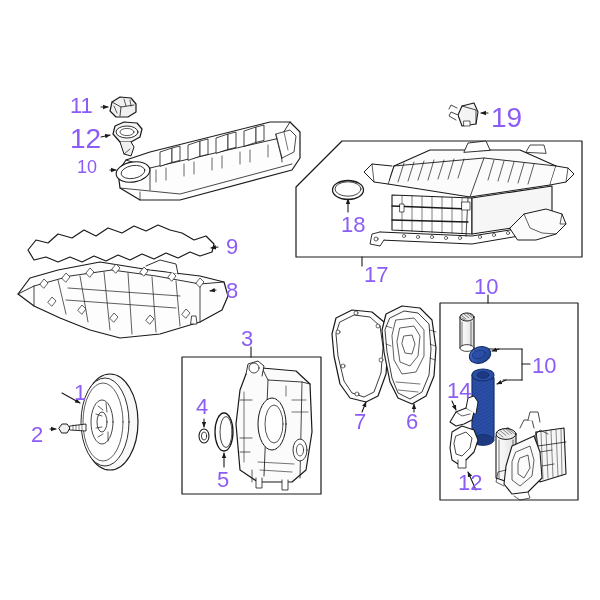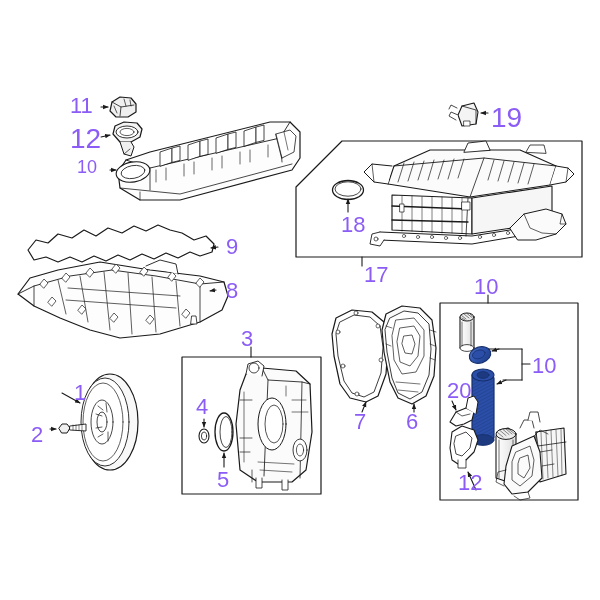--- a/index.html
+++ b/index.html
@@ -499,21 +499,21 @@
   <div class="callout-label" style="left:226px; top:236px; font-size:22px;">9</div>
 
   <div class="callout-label" style="left:77px; top:158px; font-size:18px;">10</div>
 
   <div class="callout-label" style="left:70px; top:95px; font-size:22px;">11</div>
 
   <div class="callout-label" style="left:70px; top:125px; font-size:28px;text-align:center;">12</div>
 
   <div class="callout-label" style="left:474px; top:276px; font-size:22px;">10</div>
 
-  <div class="callout-label" style="left:447px; top:380px; font-size:22px;">20</div>
+  <div class="callout-label" style="left:447px; top:380px; font-size:22px;">14</div>
 
   <div class="callout-label" style="left:458px; top:472px; font-size:22px;">12</div>
 
   <div class="callout-label" style="left:532px; top:355px; font-size:22px;">10</div>
 
   <div class="callout-label" style="left:355px; top:264px; font-size:22px;margin-left:9px;">17</div>
 
   <div class="callout-label" style="left:341px; top:214px; font-size:22px;">18</div>
 
   <div class="callout-label" style="left:491px; top:104px; font-size:28px;">19</div>

